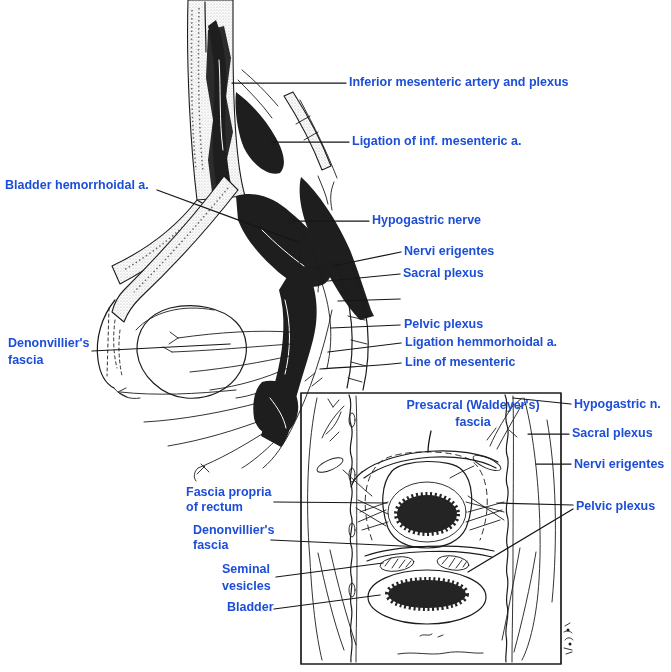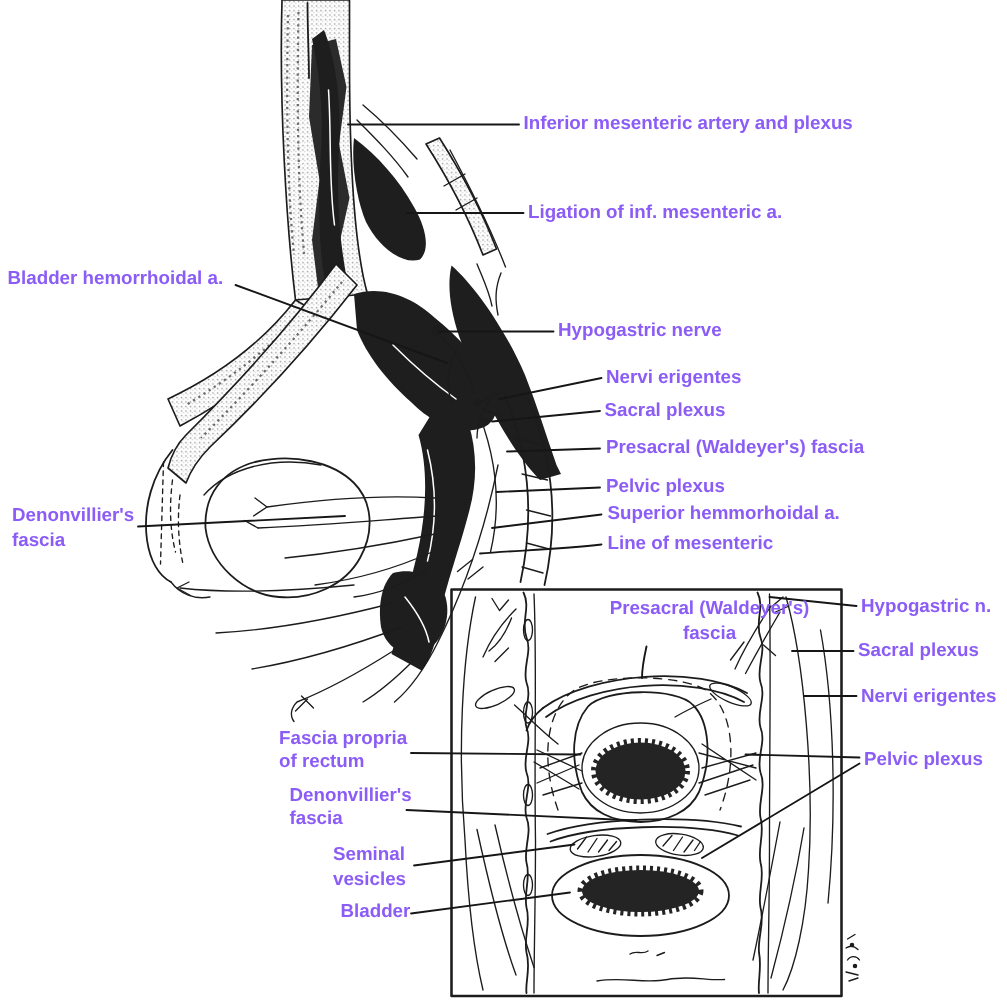--- a/index.html
+++ b/index.html
@@ -1,19 +1,19 @@
 <!DOCTYPE html>
 <html><head>
 <meta charset="utf-8">
 <style>
   html,body{margin:0;padding:0;background:#ffffff;}
   .canvas{position:relative;width:671px;height:672px;background:#ffffff;overflow:hidden;
           font-family:"Liberation Sans",sans-serif;}
   .canvas svg{position:absolute;left:0;top:0;}
-  .lbl{position:absolute;font:bold 12.5px/15px "Liberation Sans",sans-serif;color:#8b5cf6;
+  .lbl{position:absolute;font:bold 12.5px/15px "Liberation Sans",sans-serif;color:#1d4ed8;
        white-space:nowrap;letter-spacing:0;}
   .lh17{line-height:17px;}
   .lh16{line-height:16.5px;}
   .center{text-align:center;margin-left:43px;}
   
   .ink{stroke:#1c1c1c;fill:none;stroke-width:1.2;stroke-linecap:round;stroke-linejoin:round;}
   .thin{stroke-width:0.9;}
   .thick{stroke-width:1.7;}
   .dark{fill:#1e1e1e;stroke:none;}
   .dark2{fill:#2b2b2b;stroke:none;}
@@ -227,23 +227,22 @@
     <path class="leader" d="M274,609 L380,595"></path>
   </g>
 </svg>
 
 <div class="lbl" style="left:349px;top:75px;">Inferior mesenteric artery and plexus</div>
 <div class="lbl" style="left:352px;top:134px;">Ligation of inf. mesenteric a.</div>
 <div class="lbl" style="left:5px;top:178px;">Bladder hemorrhoidal a.</div>
 <div class="lbl" style="left:372px;top:213px;">Hypogastric nerve</div>
 <div class="lbl" style="left:404px;top:244px;">Nervi erigentes</div>
 <div class="lbl" style="left:403px;top:266px;">Sacral plexus</div>
-<div class="lbl" style="left:404px;top:291px;">Presacral (Waldeyer's) fascia</div>
 <div class="lbl" style="left:404px;top:317px;">Pelvic plexus</div>
-<div class="lbl" style="left:405px;top:335px;">Superior hemmorhoidal a.</div>
+<div class="lbl" style="left:405px;top:335px;">Ligation hemmorhoidal a.</div>
 <div class="lbl" style="left:405px;top:355px;">Line of mesenteric</div>
 
 <div class="lbl lh17" style="left:8px;top:335px;">
   <div>Denonvillier's</div>
   <div>fascia</div>
 </div>
 
 <div class="lbl lh16 center" style="left:352px;top:397px;width:156px;">
   <div>Presacral (Waldeyer's)</div>
   <div>fascia</div>

